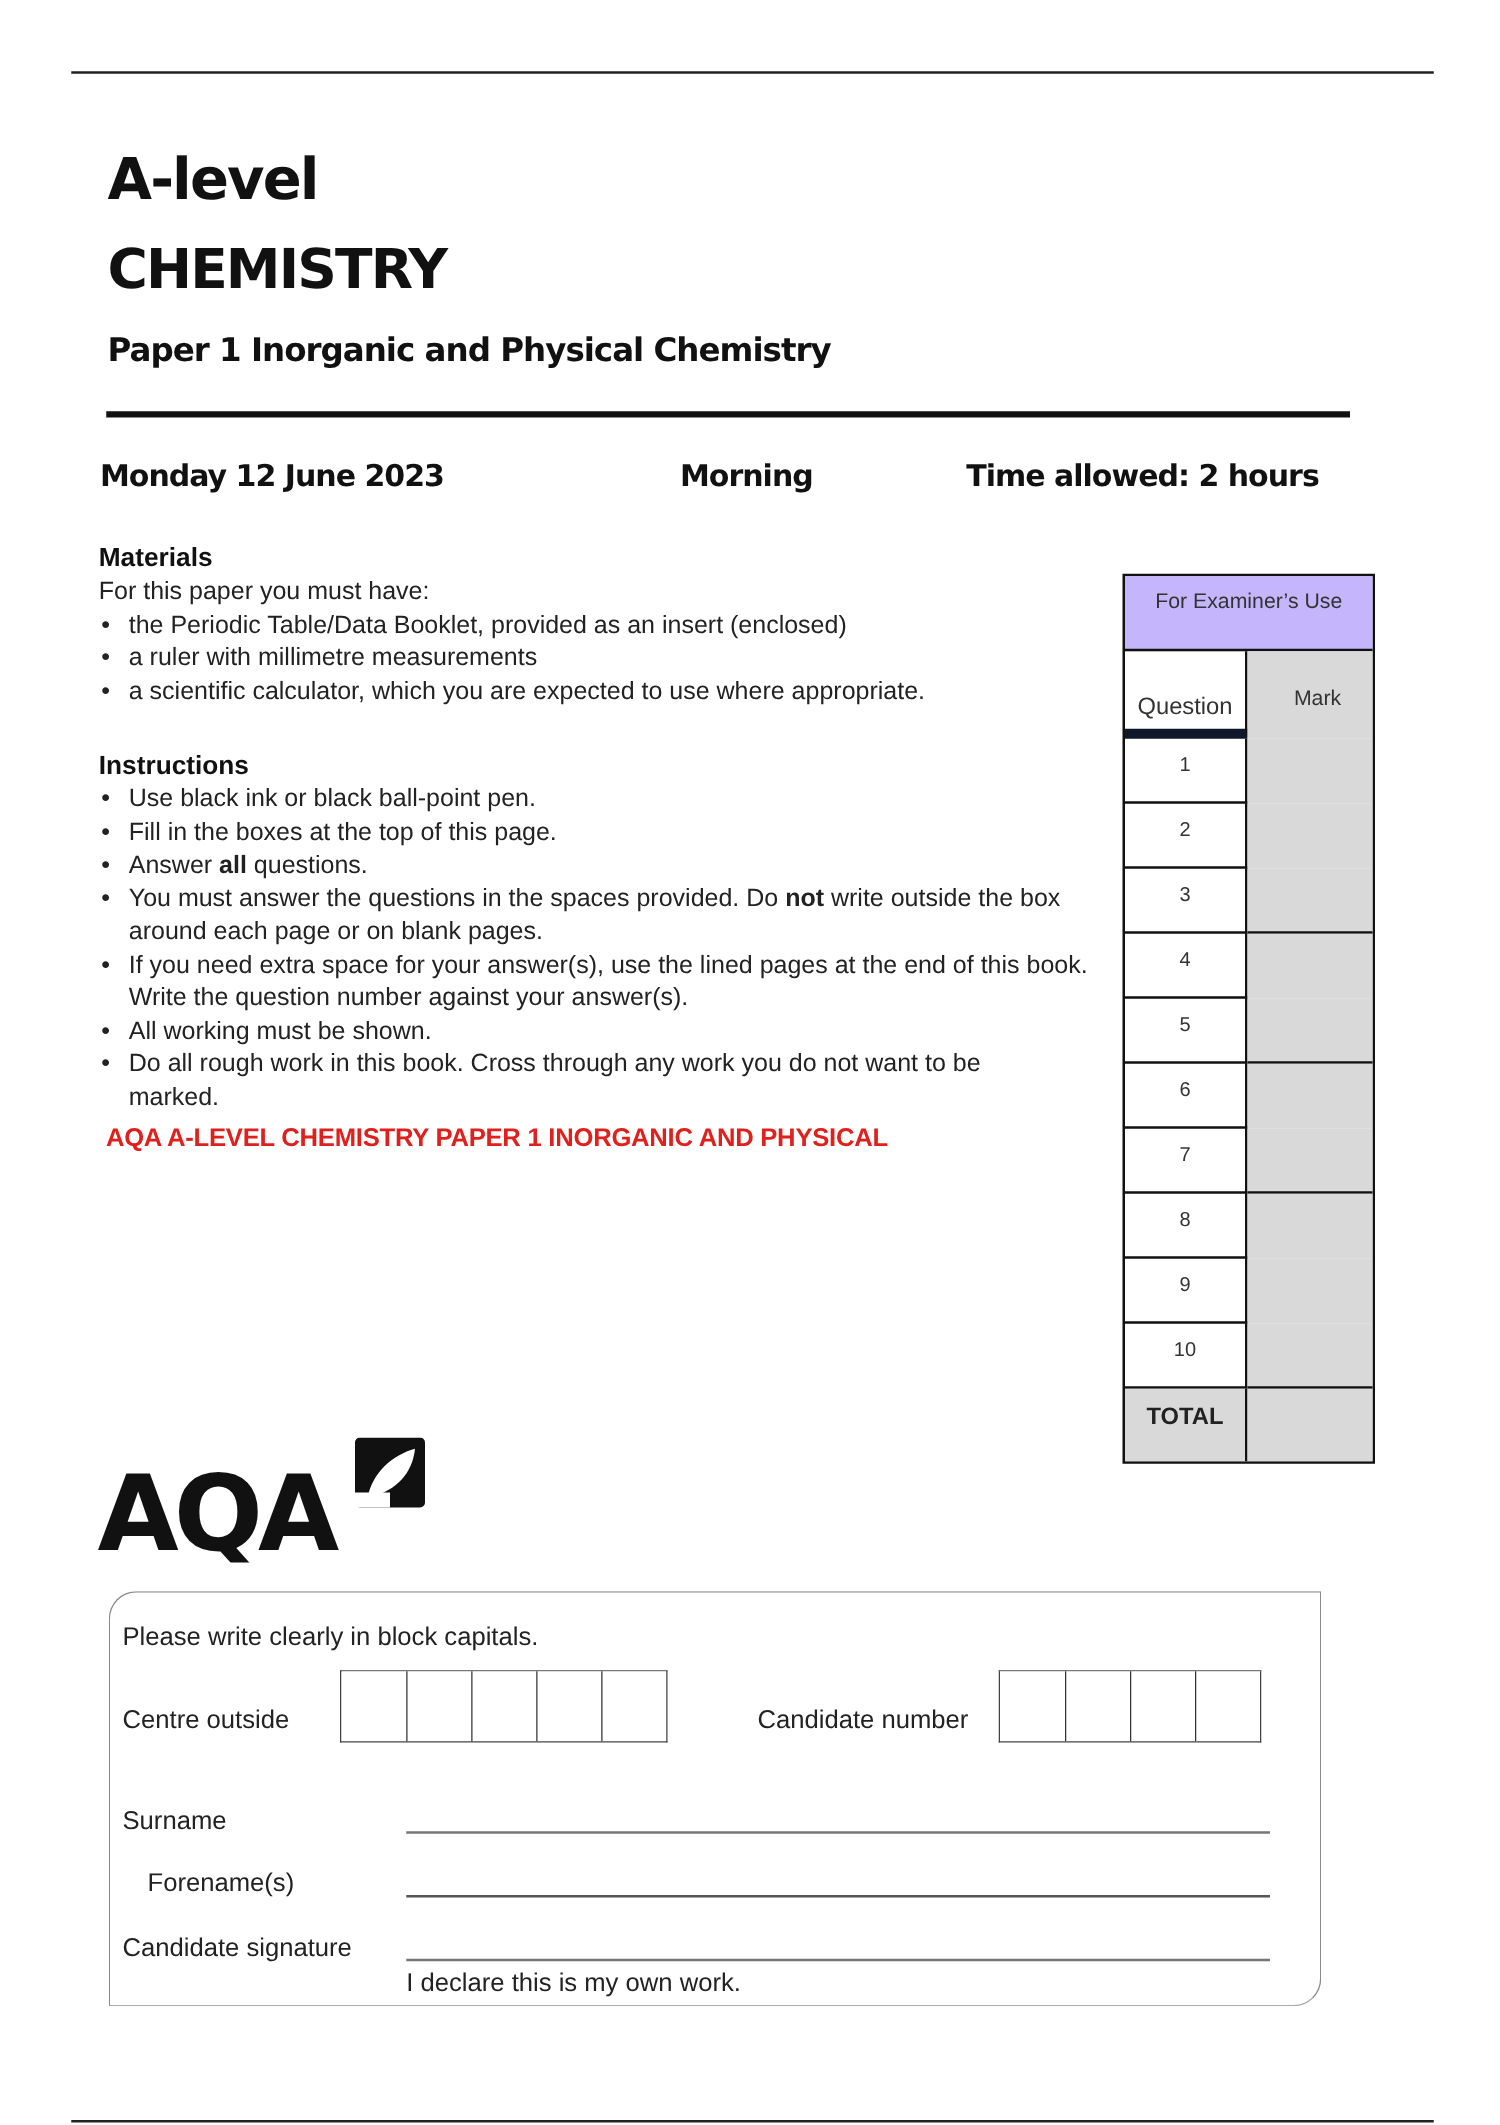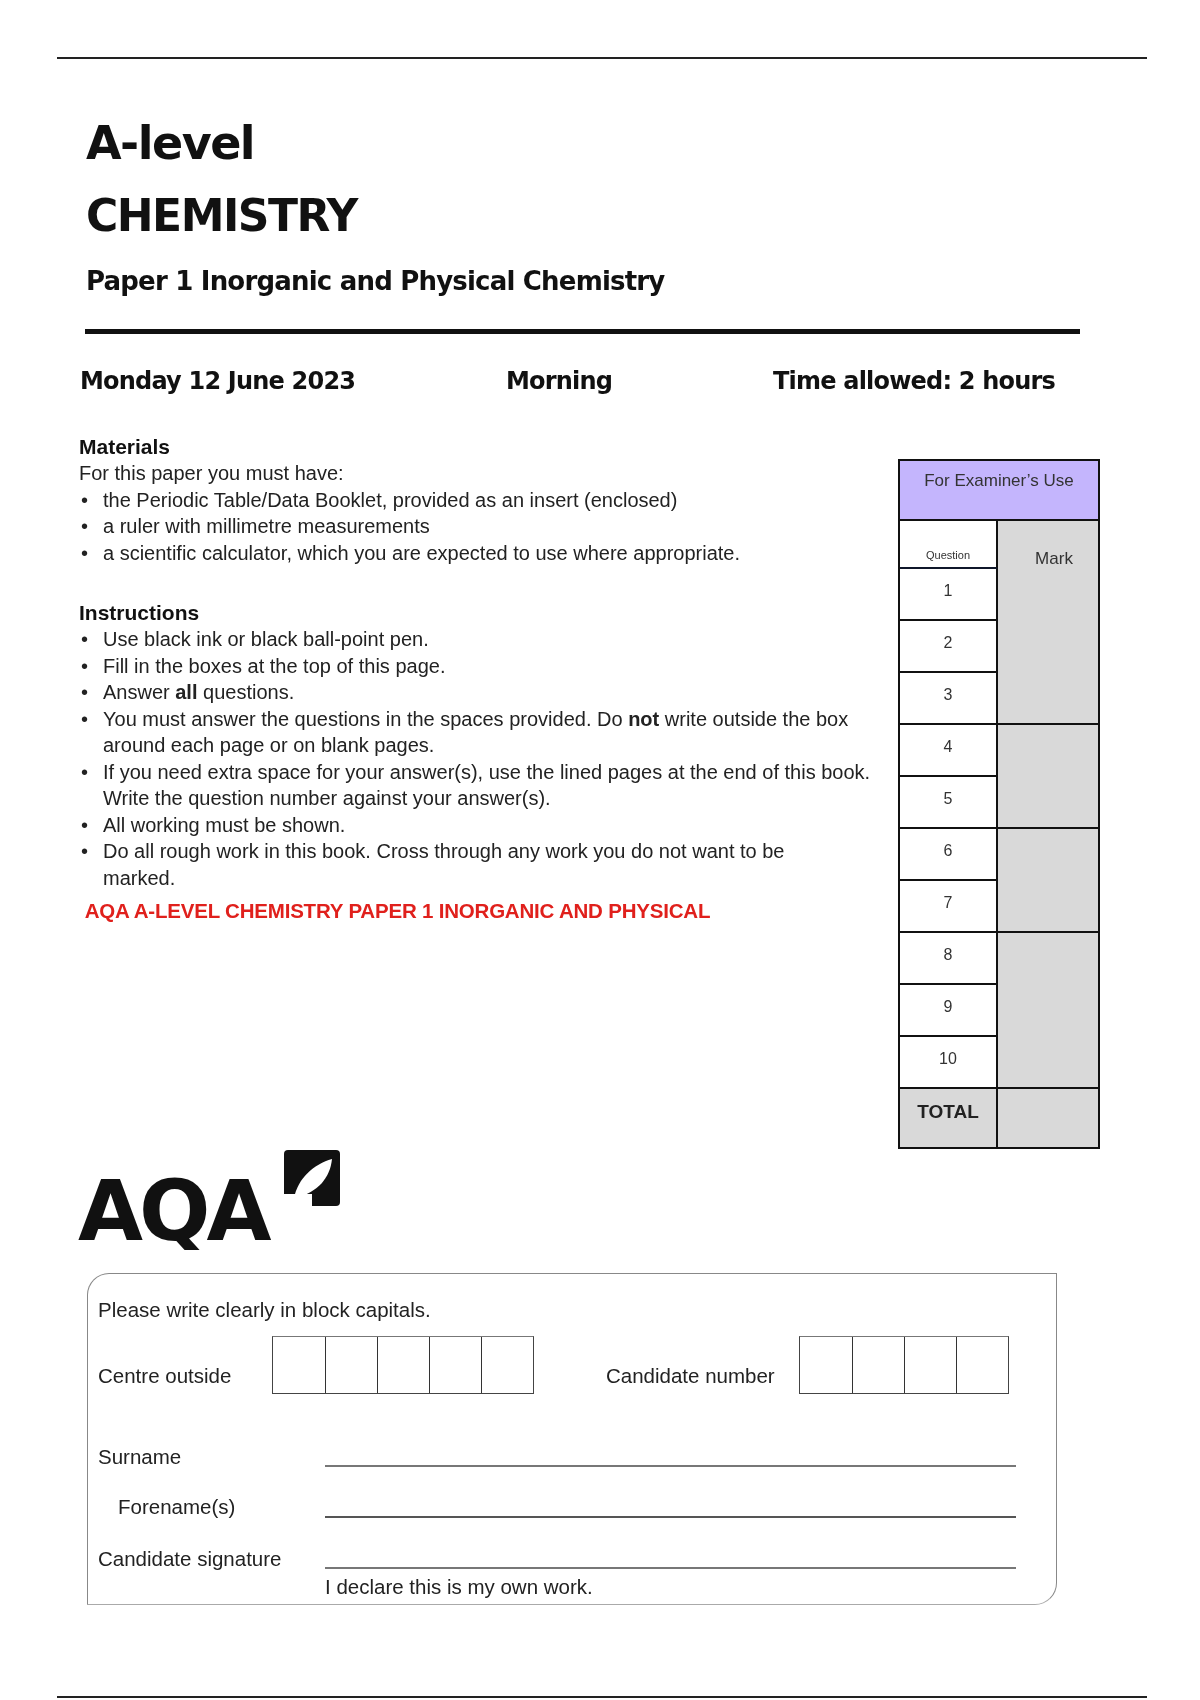--- a/index.html
+++ b/index.html
@@ -14,39 +14,39 @@
                 font-size: 46px; letter-spacing: -1.5px; line-height: 1; color: #111; }
   .title-sub { left: 86px; top: 194px; font-family: "DejaVu Sans", sans-serif; font-weight: bold;
                font-size: 44px; letter-spacing: -1.5px; line-height: 1; color: #111; }
   .title-paper { left: 86px; top: 268px; font-family: "DejaVu Sans", sans-serif; font-weight: bold;
                  font-size: 26px; letter-spacing: -0.8px; line-height: 1; color: #111; }
   .rule-thick { left: 85px; top: 329px; width: 995px; height: 5px; background: #111; }
 
   .exam-line { top: 369px; font-family: "DejaVu Sans", sans-serif; font-weight: bold; font-size: 24px;
                letter-spacing: -0.8px; line-height: 1; color: #111; }
   .exam-date { left: 80px; }
-  .exam-session { left: 506px; }
+  .exam-session { left: 544px; }
   .exam-time { left: 773px; }
 
   .section { left: 79px; width: 820px; font-size: 20px; line-height: 26.5px; color: #222; }
   .section h2 { margin: 0; font-size: 21px; font-weight: bold; line-height: 26px; color: #111; }
   .section p { margin: 0; }
   .section ul { margin: 0; padding: 0; list-style: none; }
   .section li { position: relative; padding-left: 24px; }
   .section li::before { content: "\2022"; position: absolute; left: 2px; top: 0; }
   .materials { top: 434px; }
   .instructions { top: 600px; }
   .red-note { left: 80px; top: 897px; width: 760px; font-size: 20.5px; font-weight: bold; color: #e0201c;
               line-height: 28px; letter-spacing: -0.2px; }
 
   .examiner { left: 898px; top: 459px; width: 198px; border: 2px solid #111; border-right-width: 2px; }
   .ex-head { height: 58px; background: #c4b5fd; border-bottom: 2px solid #111; font-size: 17px; color: #333;
              text-align: center; line-height: 40px; }
   .ex-grid { display: grid; grid-template-columns: 98px 1fr; }
-  .ex-qhead { height: 48px; border-right: 2px solid #111; border-bottom: 2px solid #0f172a; font-size: 11px;
+  .ex-qhead { height: 70px; border-right: 2px solid #111; border-bottom: 8px solid #0f172a; font-size: 19px;
               color: #333; display: flex; align-items: flex-end; justify-content: center; padding-bottom: 6px;
               box-sizing: border-box; }
   .ex-markhead { background: #d9d9d9; font-size: 17px; color: #333; text-align: center; padding-top: 28px;
                  box-sizing: border-box; }
   .ex-q { height: 52px; border-right: 2px solid #111; border-bottom: 2px solid #111; font-size: 16px;
           color: #333; text-align: center; padding-top: 13px; box-sizing: border-box; }
   .ex-m { background: #d9d9d9; box-sizing: border-box; }
   .ex-m.sep { border-bottom: 2px solid #111; }
   .ex-total { height: 58px; background: #d9d9d9; border-right: 2px solid #111; font-size: 19px; font-weight: bold;
               color: #222; text-align: center; padding-top: 12px; box-sizing: border-box; }

